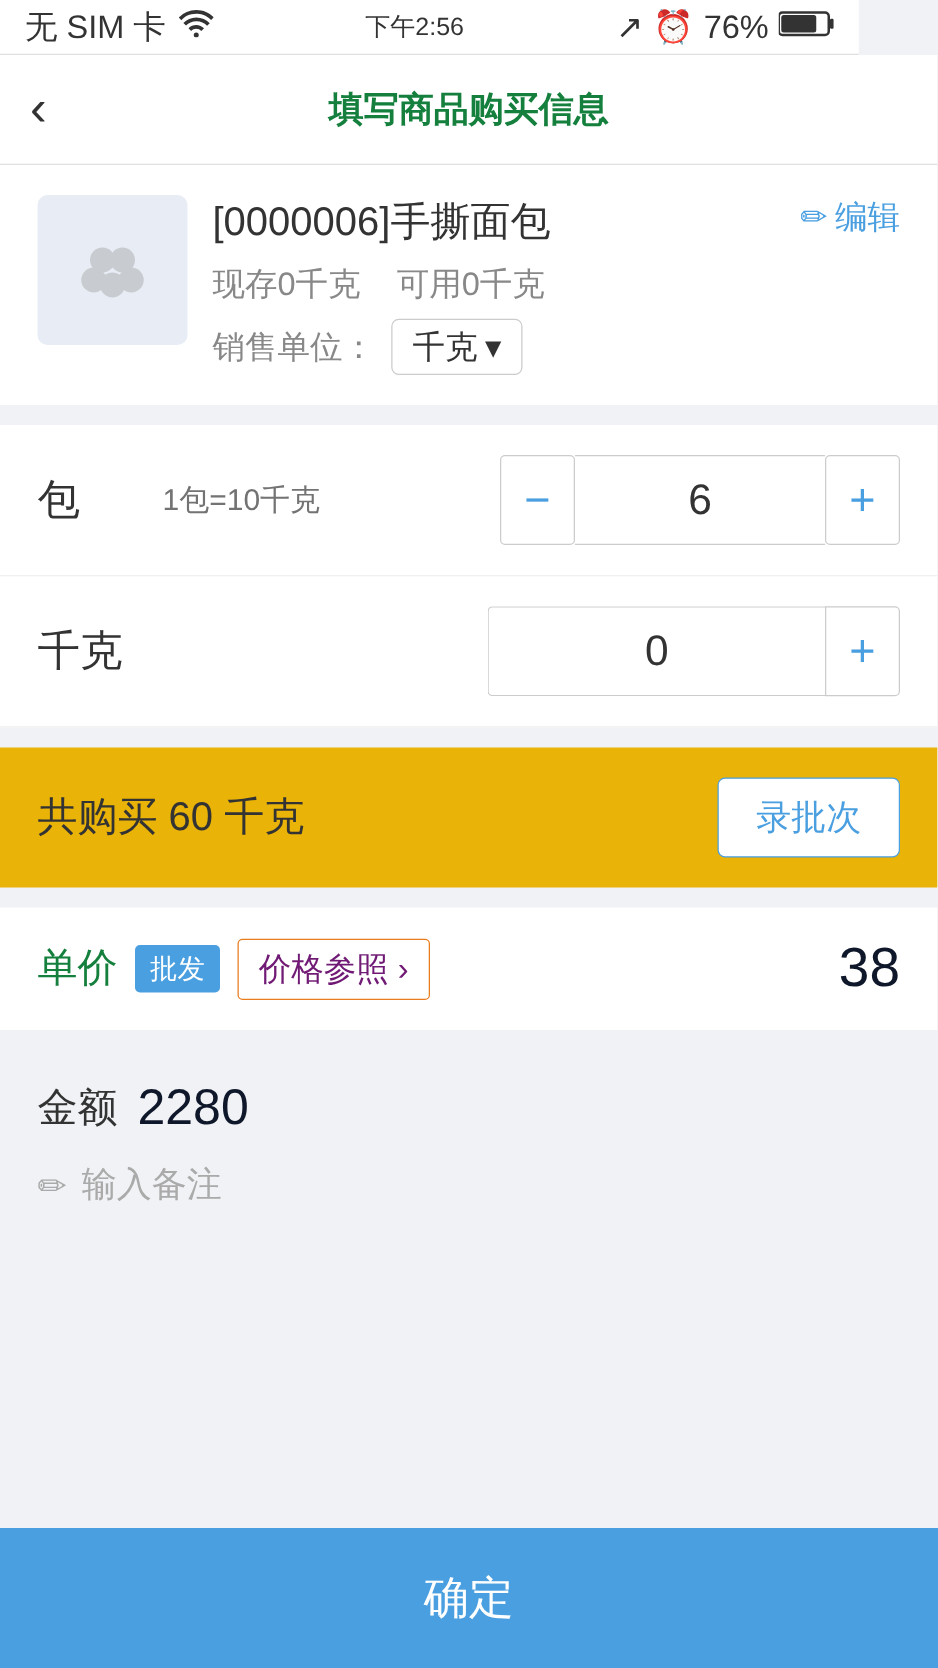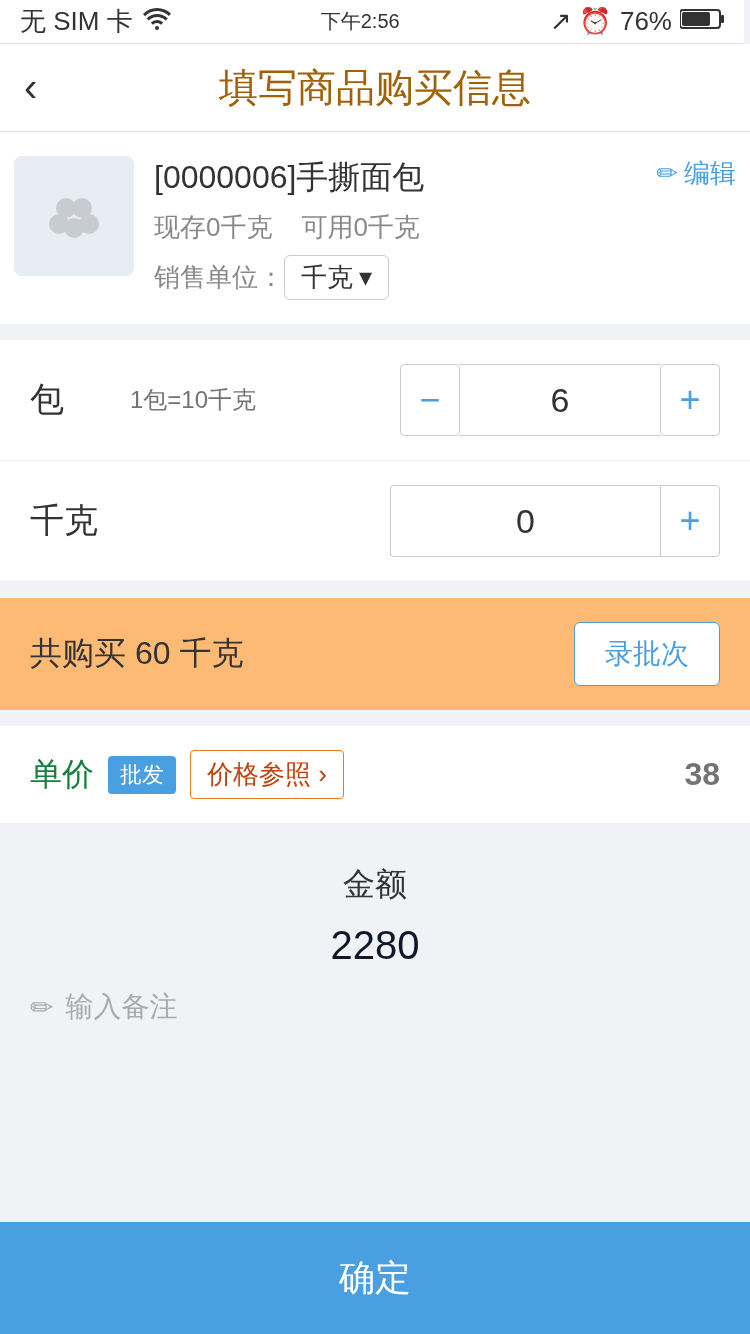--- a/index.html
+++ b/index.html
@@ -8,21 +8,21 @@
       width: 750px;
       min-height: 1334px;
       font-family: -apple-system, 'PingFang SC', 'Helvetica Neue', Arial, sans-serif;
       background: #f0f2f5;
       font-size: 32px;
       color: #333;
     }
 
     
     .status-bar {
-      width: 744px;
+      width: 687px;
       height: 44px;
       background: #fff;
       display: flex;
       align-items: center;
       justify-content: space-between;
       padding: 0 20px;
       font-size: 26px;
       color: #333;
       border-bottom: 1px solid #e0e0e0;
     }
@@ -42,50 +42,50 @@
       border-bottom: 1px solid #e0e0e0;
     }
     .nav-back {
       position: absolute;
       left: 24px;
       font-size: 40px;
       color: #333;
       cursor: pointer;
     }
     .nav-title {
-      font-size: 39px;
-      font-weight: 400;
-      color: #a16207;
+      font-size: 28px;
+      font-weight: 700;
+      color: #15803d;
     }
 
     
     .product-card {
       background: #fff;
-      padding: 24px 14px;
+      padding: 24px 30px;
       display: flex;
       align-items: flex-start;
       gap: 20px;
       margin-bottom: 16px;
     }
     .product-image {
       width: 120px;
       height: 120px;
       background: #e8edf5;
       border-radius: 8px;
       display: flex;
       align-items: center;
       justify-content: center;
       flex-shrink: 0;
       overflow: hidden;
     }
     .product-image svg { width: 60px; height: 60px; opacity: 0.4; }
     .product-info { flex: 1; }
     .product-name { font-size: 32px; color: #333; font-weight: 500; margin-bottom: 10px; }
     .product-stock { font-size: 26px; color: #888; margin-bottom: 10px; }
-    .product-unit { font-size: 26px; color: #888; display: flex; align-items: center; gap: 0; }
+    .product-unit { font-size: 26px; color: #888; display: flex; align-items: center; gap: 13px; }
     .unit-select {
       border: 1px solid #ccc;
       border-radius: 6px;
       padding: 4px 16px;
       font-size: 26px;
       color: #333;
       background: #fff;
       display: inline-flex;
       align-items: center;
       gap: 6px;
@@ -170,21 +170,21 @@
       color: #4a9fe0;
       display: flex;
       align-items: center;
       justify-content: center;
       cursor: pointer;
       border-radius: 0 4px 4px 0;
     }
 
     
     .summary-section {
-      background: #fdba74;
+      background: #eab308;
       padding: 24px 30px;
       display: flex;
       align-items: center;
       justify-content: space-between;
       margin-bottom: 16px;
       gap: 24px;
     }
     .summary-text {
       font-size: 32px;
       color: #333;
@@ -214,47 +214,46 @@
     .price-label { font-size: 32px; color: #15803d; }
     .price-tag {
       background: #4a9fe0;
       color: #fff;
       font-size: 22px;
       padding: 4px 12px;
       border-radius: 4px;
     }
     .price-ref-btn {
       border: 1px solid #e87c1e;
-      color: #c2410c;
+      color: #701a75;
       background: #fff;
       padding: 6px 16px;
       border-radius: 4px;
       font-size: 26px;
       display: flex;
       align-items: center;
       gap: 4px;
       cursor: pointer;
     }
     .price-value {
-      font-size: 32px;
-      color: #737373;
-      font-weight: 700;
+      font-size: 44px;
+      color: #0f172a;
+      font-weight: 400;
     }
 
     
     .amount-section {
       background: #f0f2f5;
       padding: 24px 30px 0 30px;
     }
     .amount-row {
       display: flex;
       align-items: center;
       gap: 16px;
       margin-bottom: 20px;
-      flex-direction: column;
     }
     .amount-label { font-size: 32px; color: #333; }
     .amount-value { font-size: 40px; color: #0f172a; font-weight: 500; }
     .note-row {
       display: flex;
       align-items: center;
       gap: 12px;
       color: #aaa;
       font-size: 28px;
       padding-bottom: 20px;

